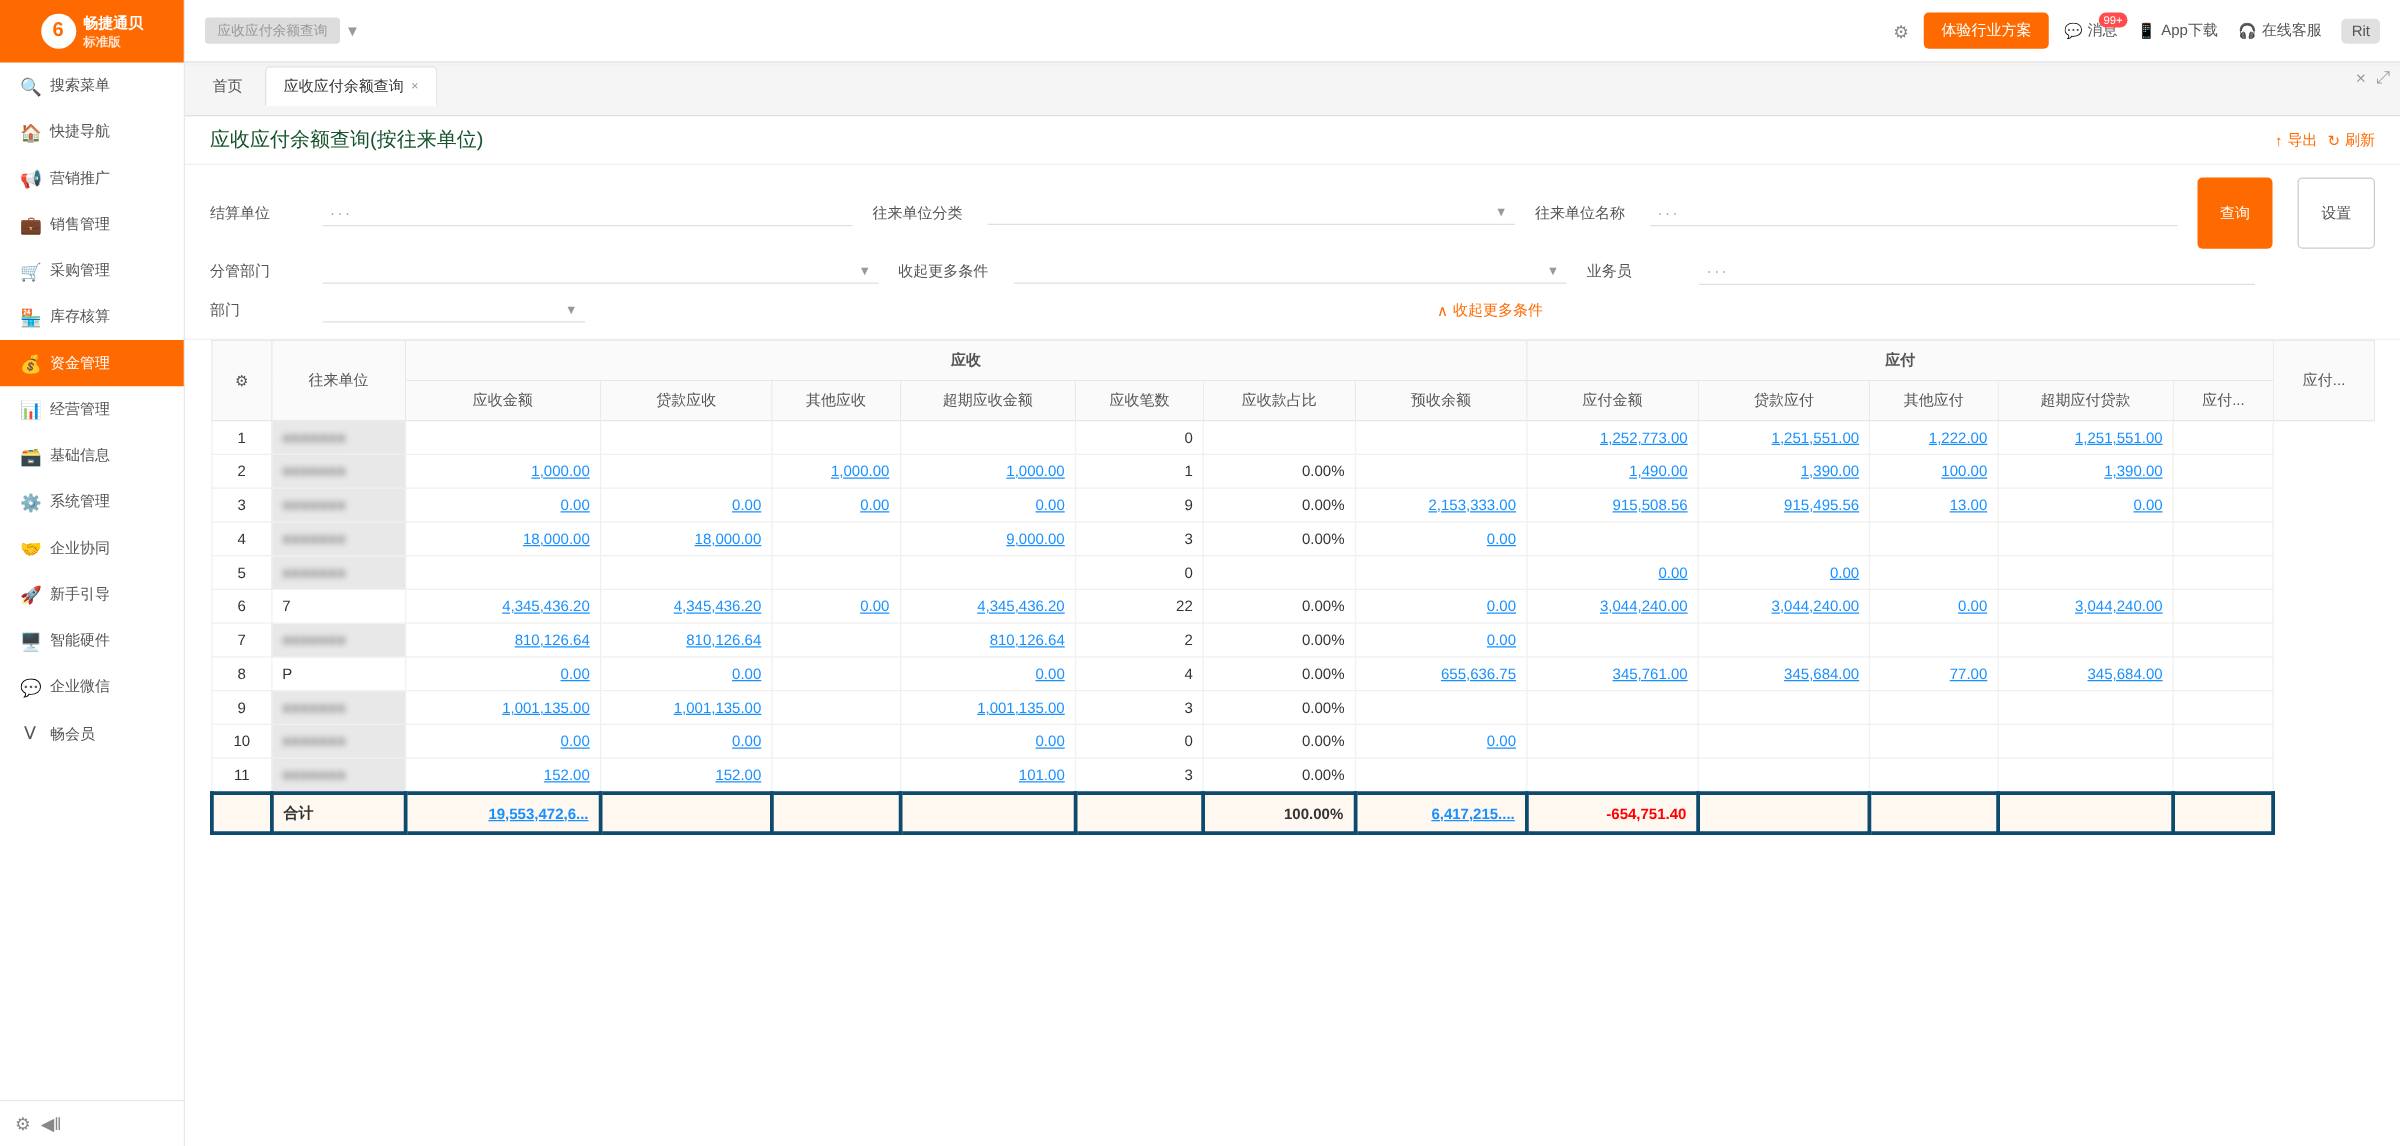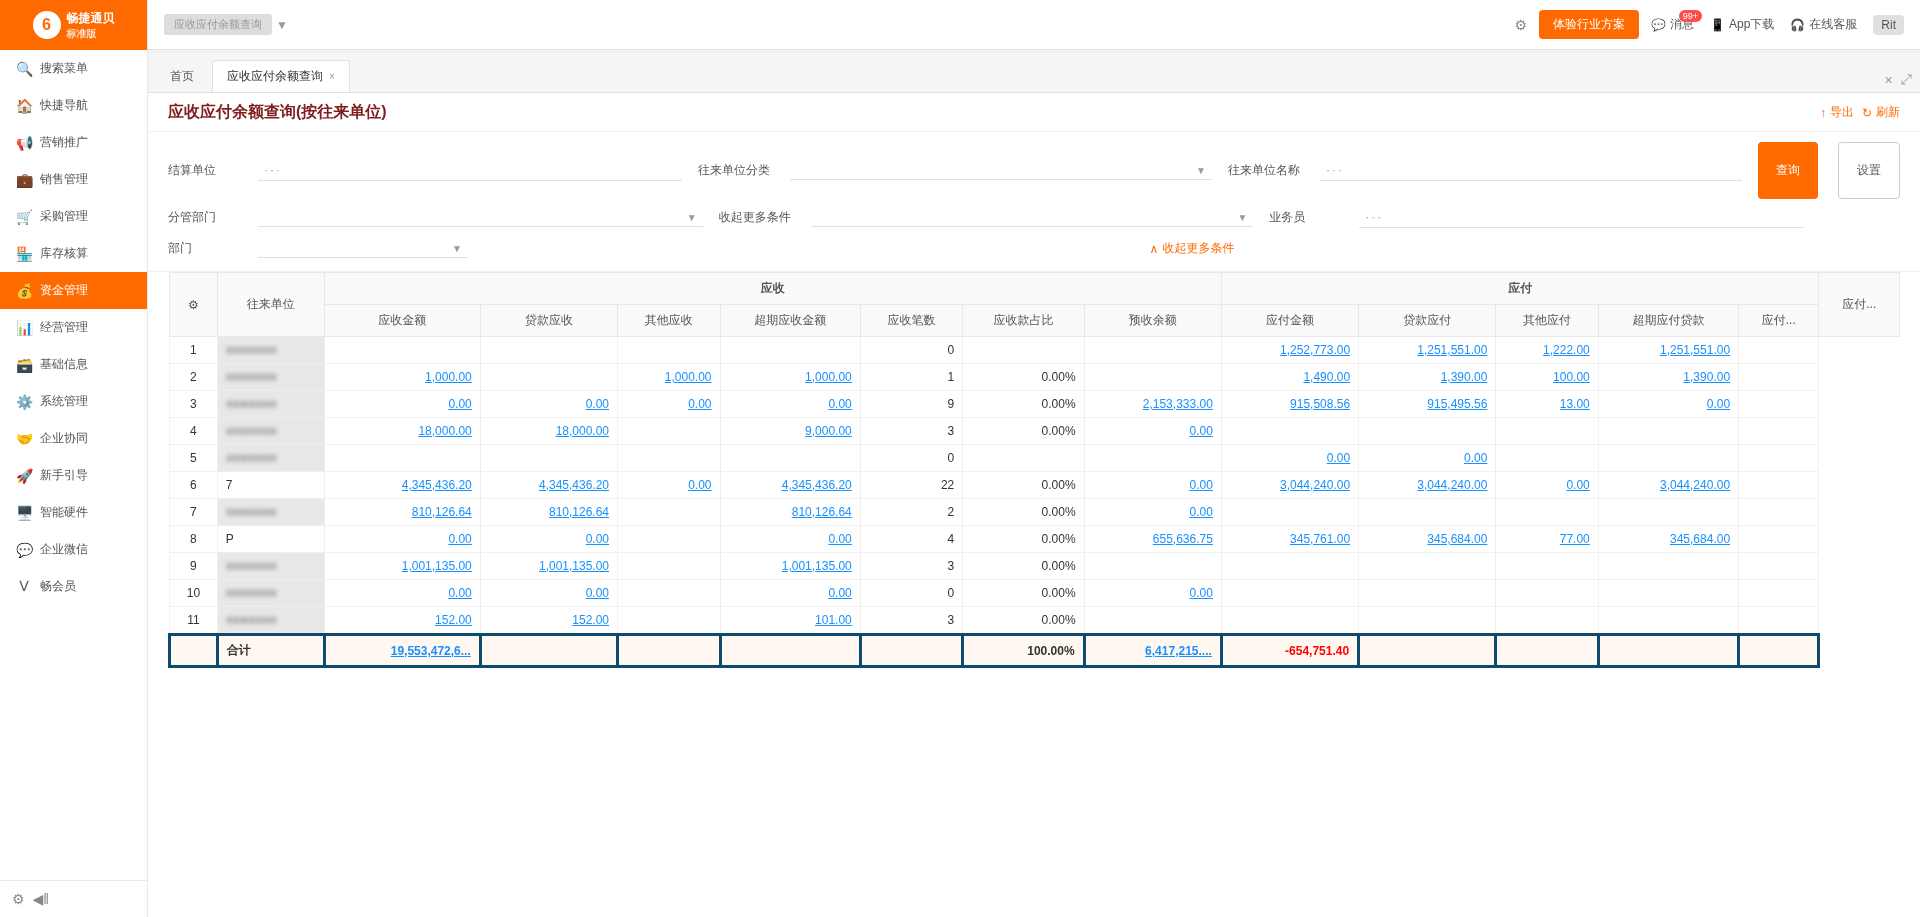--- a/index.html
+++ b/index.html
@@ -51,21 +51,21 @@
       background: #ff4d4f; color: #fff; border-radius: 8px; font-size: 9px; padding: 1px 4px;
     }
     .header-app { display: flex; align-items: center; gap: 4px; color: #555; cursor: pointer; }
     .header-service { display: flex; align-items: center; gap: 4px; color: #555; cursor: pointer; }
     .header-user { background: #e0e0e0; border-radius: 4px; padding: 3px 8px; color: #555; cursor: pointer; }
 
     
     .tabs {
       position: fixed; left: 148px; top: 53px; right: 0; height: 40px;
       background: #f5f5f5; border-bottom: 1px solid #e0e0e0;
-      display: flex; align-items: flex-end; padding: 0 8px; z-index: 98;
+      display: flex; align-items: flex-start; padding: 0 8px; z-index: 98;
     }
     .tab {
       height: 32px; padding: 0 14px; display: flex; align-items: center; gap: 6px;
       cursor: pointer; border-radius: 4px 4px 0 0; color: #555; font-size: 12px;
     }
     .tab.home { background: transparent; }
     .tab.active { background: #fff; border: 1px solid #e0e0e0; border-bottom: 1px solid #fff; color: #333; }
     .tab-close { color: #999; font-size: 10px; cursor: pointer; }
     .tabs-right { margin-left: auto; display: flex; align-items: center; gap: 8px; padding-bottom: 4px; }
     .tabs-right-icon { color: #999; cursor: pointer; font-size: 14px; }
@@ -79,21 +79,21 @@
     
     .page {
       background: #fff; margin: 0; height: 100%; display: flex; flex-direction: column;
     }
 
     
     .page-header {
       padding: 12px 20px 8px; display: flex; align-items: center; justify-content: space-between;
       border-bottom: 1px solid #f0f0f0;
     }
-    .page-title { font-size: 16px; font-weight: bold; color: #7f1d1d; }
+    .page-title { font-size: 16px; font-weight: normal; color: #14532d; }
     .page-actions { display: flex; align-items: center; gap: 8px; }
     .btn-export {
       display: flex; align-items: center; gap: 4px; color: #ff6a00; cursor: pointer;
       border: none; background: none; font-size: 12px;
     }
     .btn-refresh {
       display: flex; align-items: center; gap: 4px; color: #ff6a00; cursor: pointer;
       border: none; background: none; font-size: 12px;
     }
 

